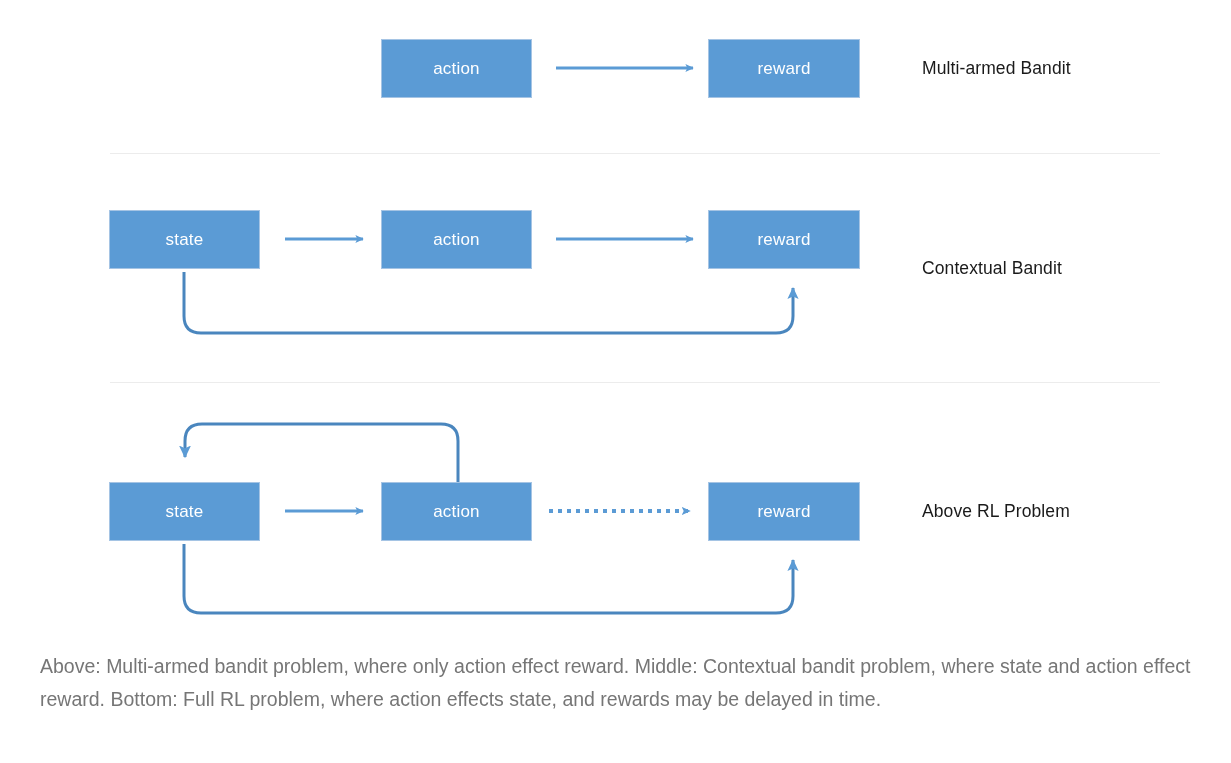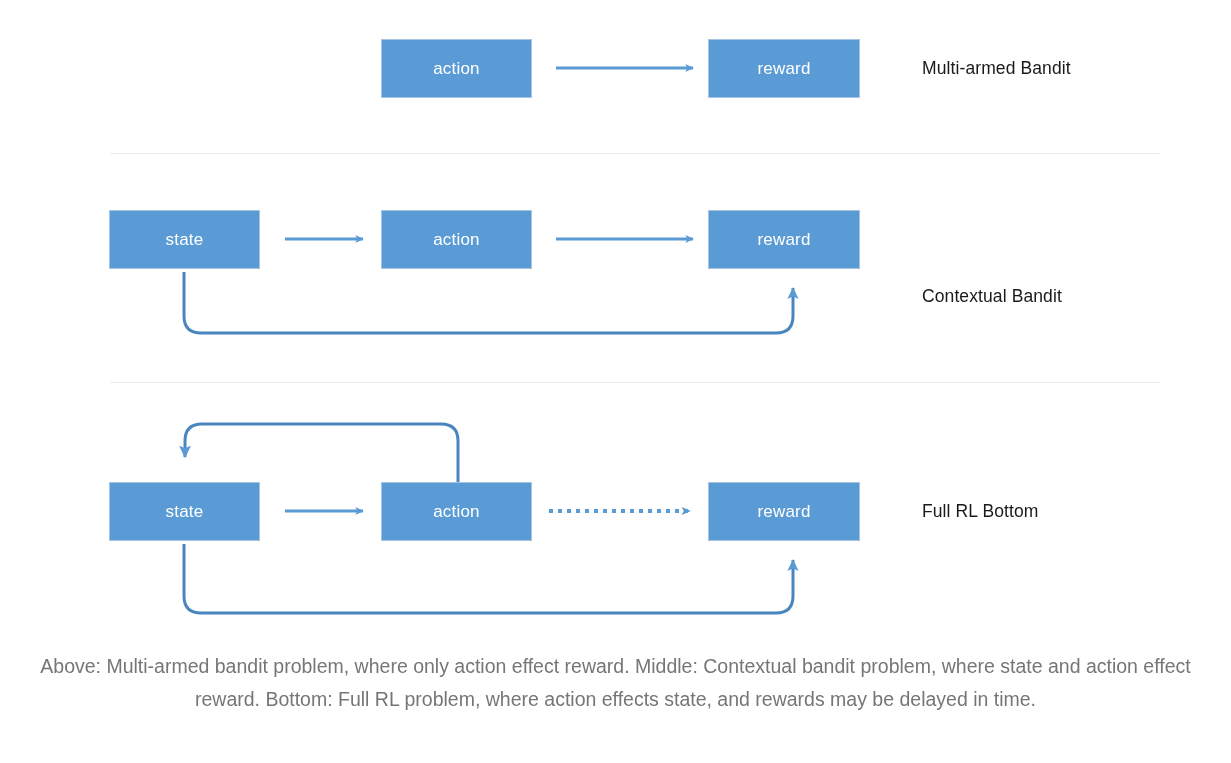--- a/index.html
+++ b/index.html
@@ -56,21 +56,21 @@
     left: 110px;
     width: 1050px;
     height: 1px;
     background: #ececec;
   }
   .caption {
     position: absolute;
     left: 40px;
     top: 650px;
     width: 1151px;
-    text-align: center;
+    text-align: left;
     font-size: 19.5px;
     line-height: 33px;
     color: #767676;
     font-family: "Liberation Sans", sans-serif;
   }
 </style>
 </head>
 <body>
 
 <div class="figure">
@@ -121,28 +121,28 @@
 
   <div class="node-box" style="left:109px; top:210px; width:151px; height:59px;">
     <span>state</span>
   </div>
   <div class="node-box" style="left:381px; top:210px; width:151px; height:59px;">
     <span>action</span>
   </div>
   <div class="node-box" style="left:708px; top:210px; width:152px; height:59px;">
     <span>reward</span>
   </div>
-  <div class="row-label" style="left:922px; top:258px;margin-top:28px;">Contextual Bandit</div>
+  <div class="row-label" style="left:922px; top:258px;">Contextual Bandit</div>
 
   <div class="node-box" style="left:109px; top:482px; width:151px; height:59px;">
     <span>state</span>
   </div>
   <div class="node-box" style="left:381px; top:482px; width:151px; height:59px;">
     <span>action</span>
   </div>
   <div class="node-box" style="left:708px; top:482px; width:152px; height:59px;">
     <span>reward</span>
   </div>
-  <div class="row-label" style="left:922px; top:501px;">Full RL Bottom</div>
+  <div class="row-label" style="left:922px; top:501px;">Above RL Problem</div>
 
   <div class="caption">Above: Multi-armed bandit problem, where only action effect reward. Middle: Contextual bandit problem, where state and action effect reward. Bottom: Full RL problem, where action effects state, and rewards may be delayed in time.</div>
 
 </div>
 
 </body></html>

